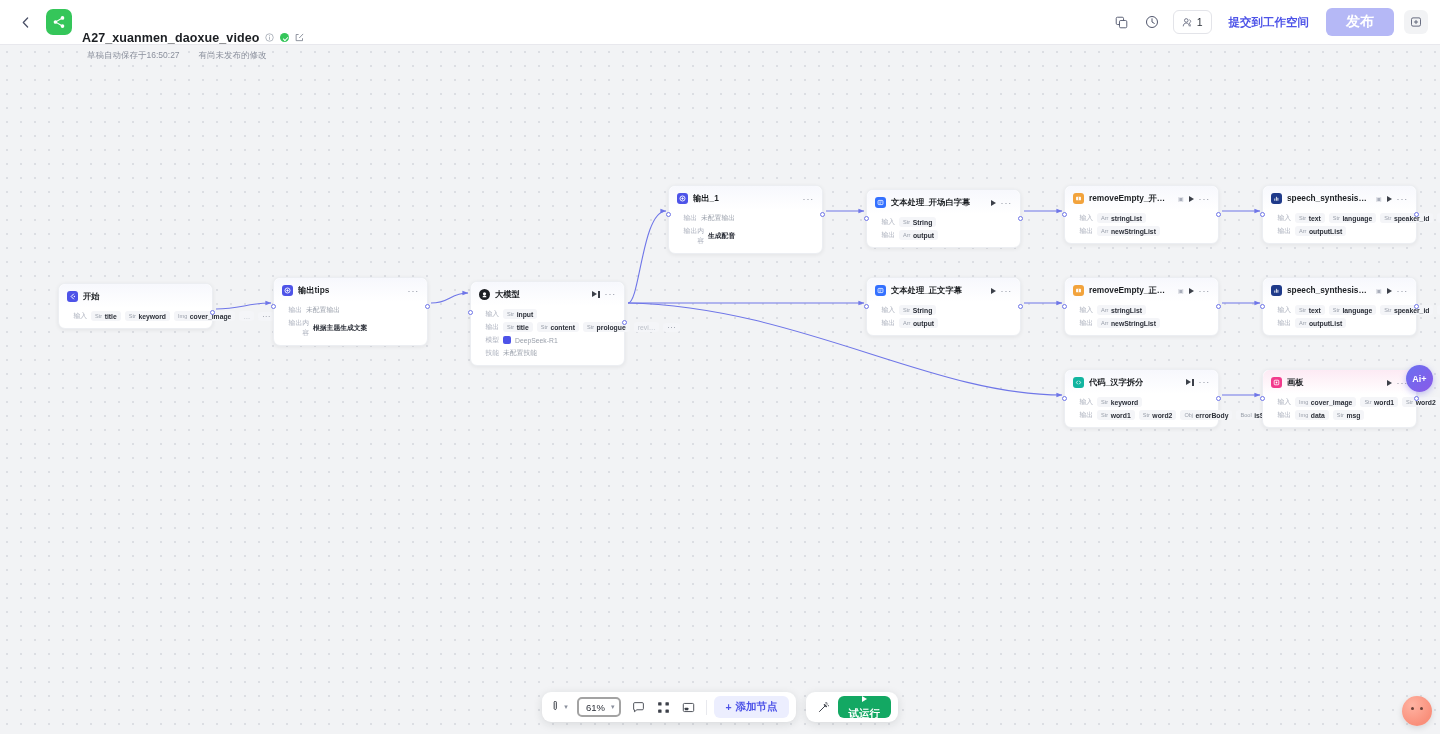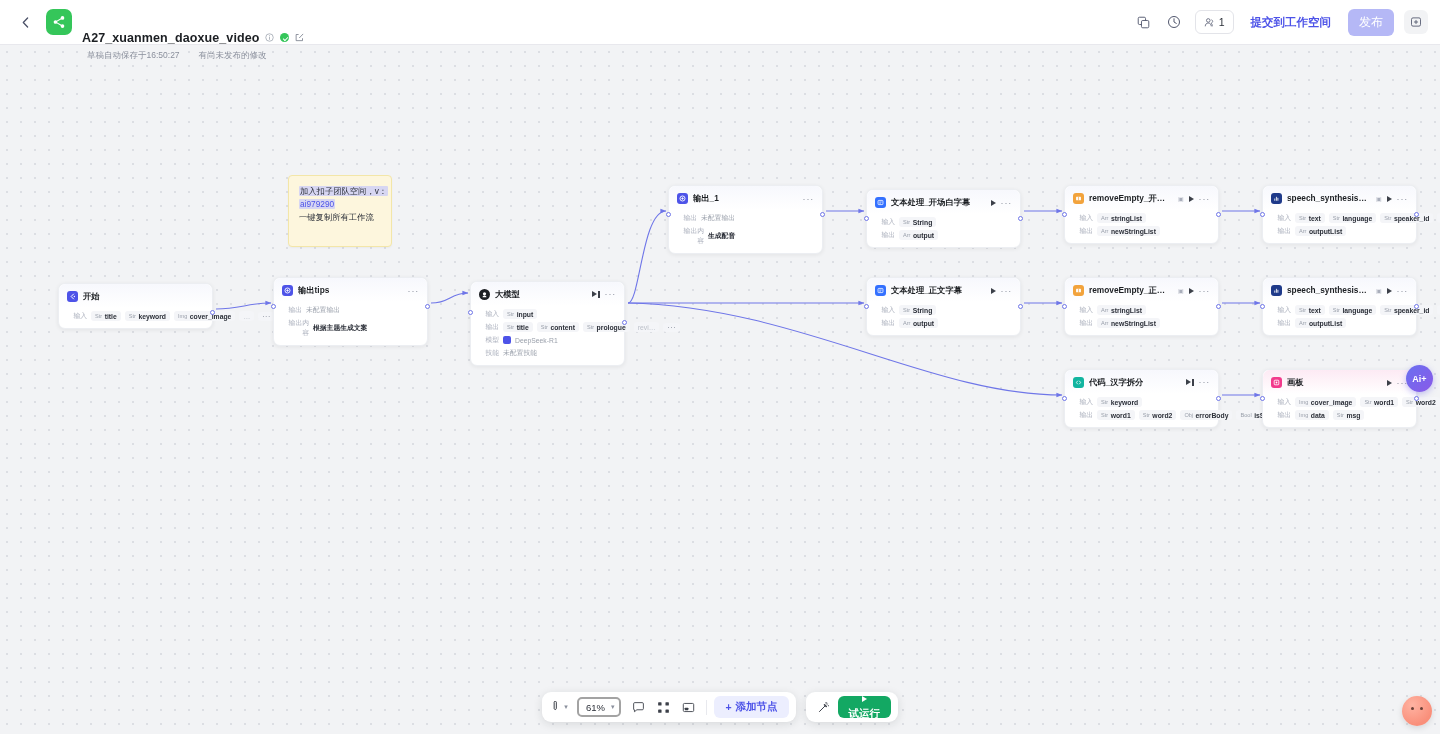--- a/index.html
+++ b/index.html
@@ -54,22 +54,22 @@
   .member-chip {
     height: 24px; border: 1px solid #e3e4e9; border-radius: 6px;
     display: flex; align-items: center; gap: 4px; padding: 0 8px;
     font-size: 10.5px; color: #2b2f38; cursor: pointer; margin: 0 4px;
   }
   .btn-text {
     font-size: 11.5px; font-weight: bold; color: #4d53e8;
     padding: 5px 9px; border-radius: 6px; cursor: pointer;
   }
   .btn-publish {
-    font-size: 12px; font-weight: normal; color: #ffffff;
-    background: #b5b8f6; padding: 5px 11px; border-radius: 6px;
+    font-size: 14px; font-weight: bold; color: #ffffff;
+    background: #b5b8f6; padding: 5px 20px; border-radius: 6px;
     margin-left: 4px; cursor: pointer;
   }
   .hdr-icon-box {
     width: 24px; height: 24px; border-radius: 6px; background: #f2f3f5;
     display: flex; align-items: center; justify-content: center;
     color: #4a5067; cursor: pointer; margin-left: 6px;
   }
 
   
   .canvas {
@@ -306,25 +306,20 @@
       <path d="M1024,258 C 1042,258 1046,258 1062,258"></path>
 
       <path d="M1222,258 C 1240,258 1244,258 1260,258"></path>
 
       <path d="M628,258 C 800,262 930,350 1062,350"></path>
 
       <path d="M1222,350 C 1240,350 1244,350 1260,350"></path>
     </g>
   </svg>
 
-  <div class="sticky" style="left:288px; top:130px; width:104px; height:72px;">
-    <div class="sticky-line"><span class="hl">加入扣子团队空间，v：</span></div>
-    <div class="sticky-line"><span class="hl-b">ai979290</span></div>
-    <div class="sticky-line">一键复制所有工作流</div>
-  </div>
 
   <div class="node" style="left:58px; top:238px; width:155px;">
     <div class="node-hd">
       <span class="node-ico" style="background:#4d53e8;">
         <svg width="7" height="7" viewBox="0 0 10 10">
             <path d="M6.5 1.5L3 5l3.5 3.5" fill="none" stroke="#fff" stroke-width="1.4" stroke-linecap="round"></path>
             <circle cx="7.6" cy="5" r="1" fill="#fff"></circle>
           </svg>
       </span>
       <span class="node-title">开始</span>

